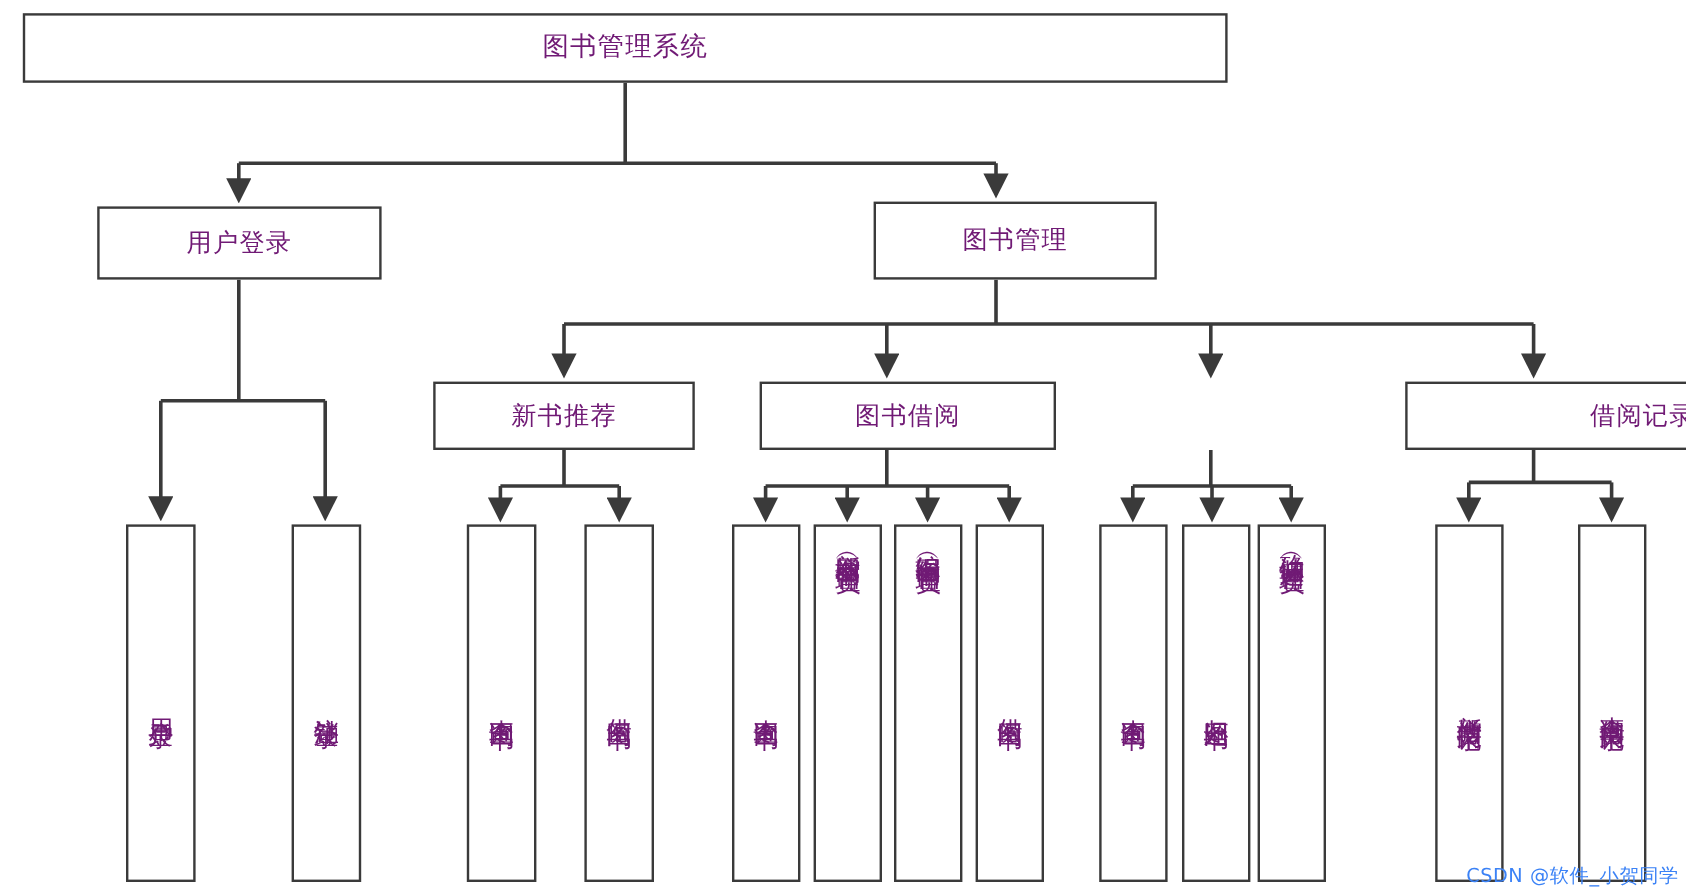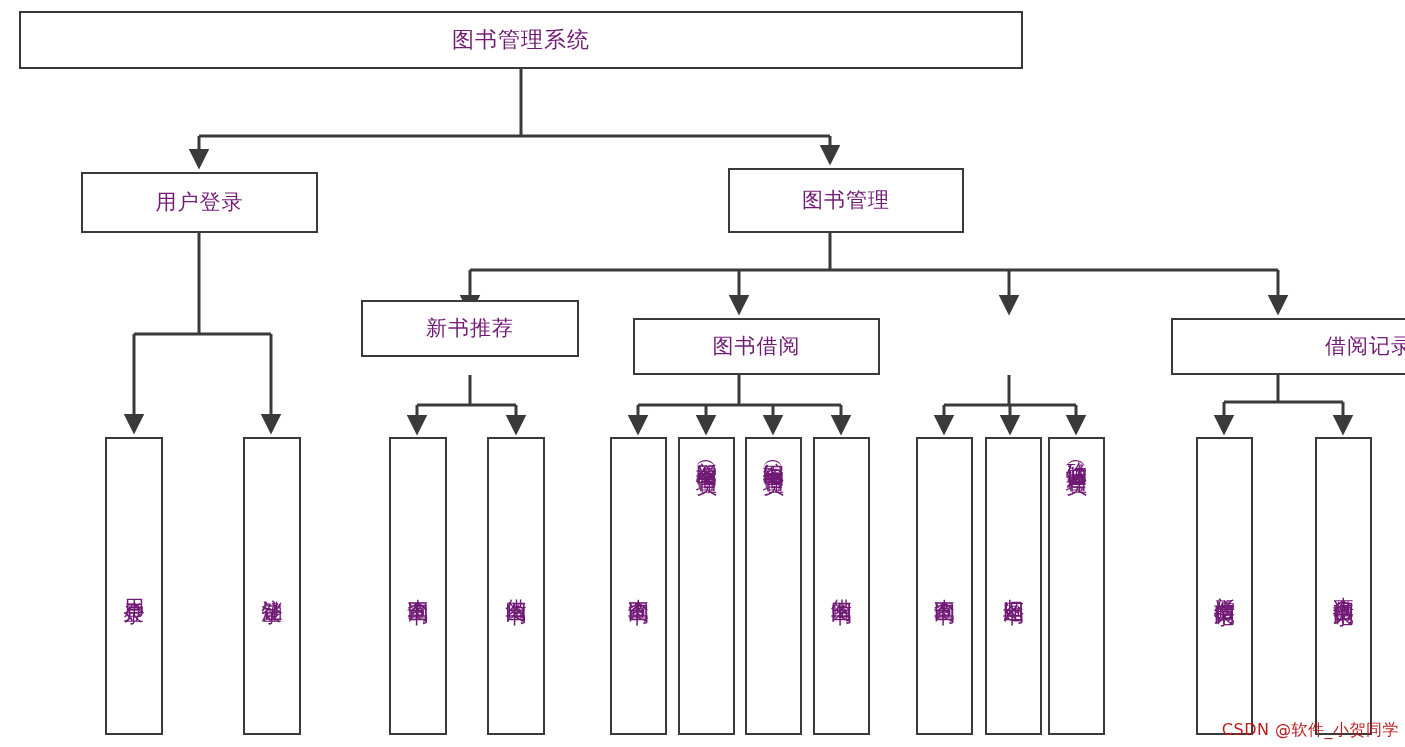--- a/index.html
+++ b/index.html
@@ -59,21 +59,21 @@
   }
   .v-node.center-text {
     align-items: center;
     padding-top: 0;
   }
   #watermark {
     position: absolute;
     right: 6px;
     bottom: 6px;
     font-size: 16px;
-    color: #b91c1c;
+    color: #3b82f6;
     letter-spacing: 0.5px;
     z-index: 3;
     white-space: nowrap;
   }
 </style>
 </head>
 <body>
 
 <div id="canvas">
 
@@ -132,21 +132,21 @@
   </div>
 
   <div class="node h-node" style="left:81px; top:172px; width:237px; height:61px;">
     <span>用户登录</span>
   </div>
 
   <div class="node h-node" style="left:712px; top:168px; width:236px; height:65px;margin-left:16px;">
     <span>图书管理</span>
   </div>
 
-  <div class="node h-node" style="left:361px; top:300px; width:218px; height:57px;">
+  <div class="node h-node" style="left:361px; top:318px; width:218px; height:57px;">
     <span>新书推荐</span>
   </div>
 
   <div class="node h-node" style="left:633px; top:318px; width:247px; height:57px;">
     <span>图书借阅</span>
   </div>
 
 
   <div class="node h-node" style="left:1171px; top:318px; width:244px; height:57px;justify-content:flex-end;">
     <span>借阅记录</span>

